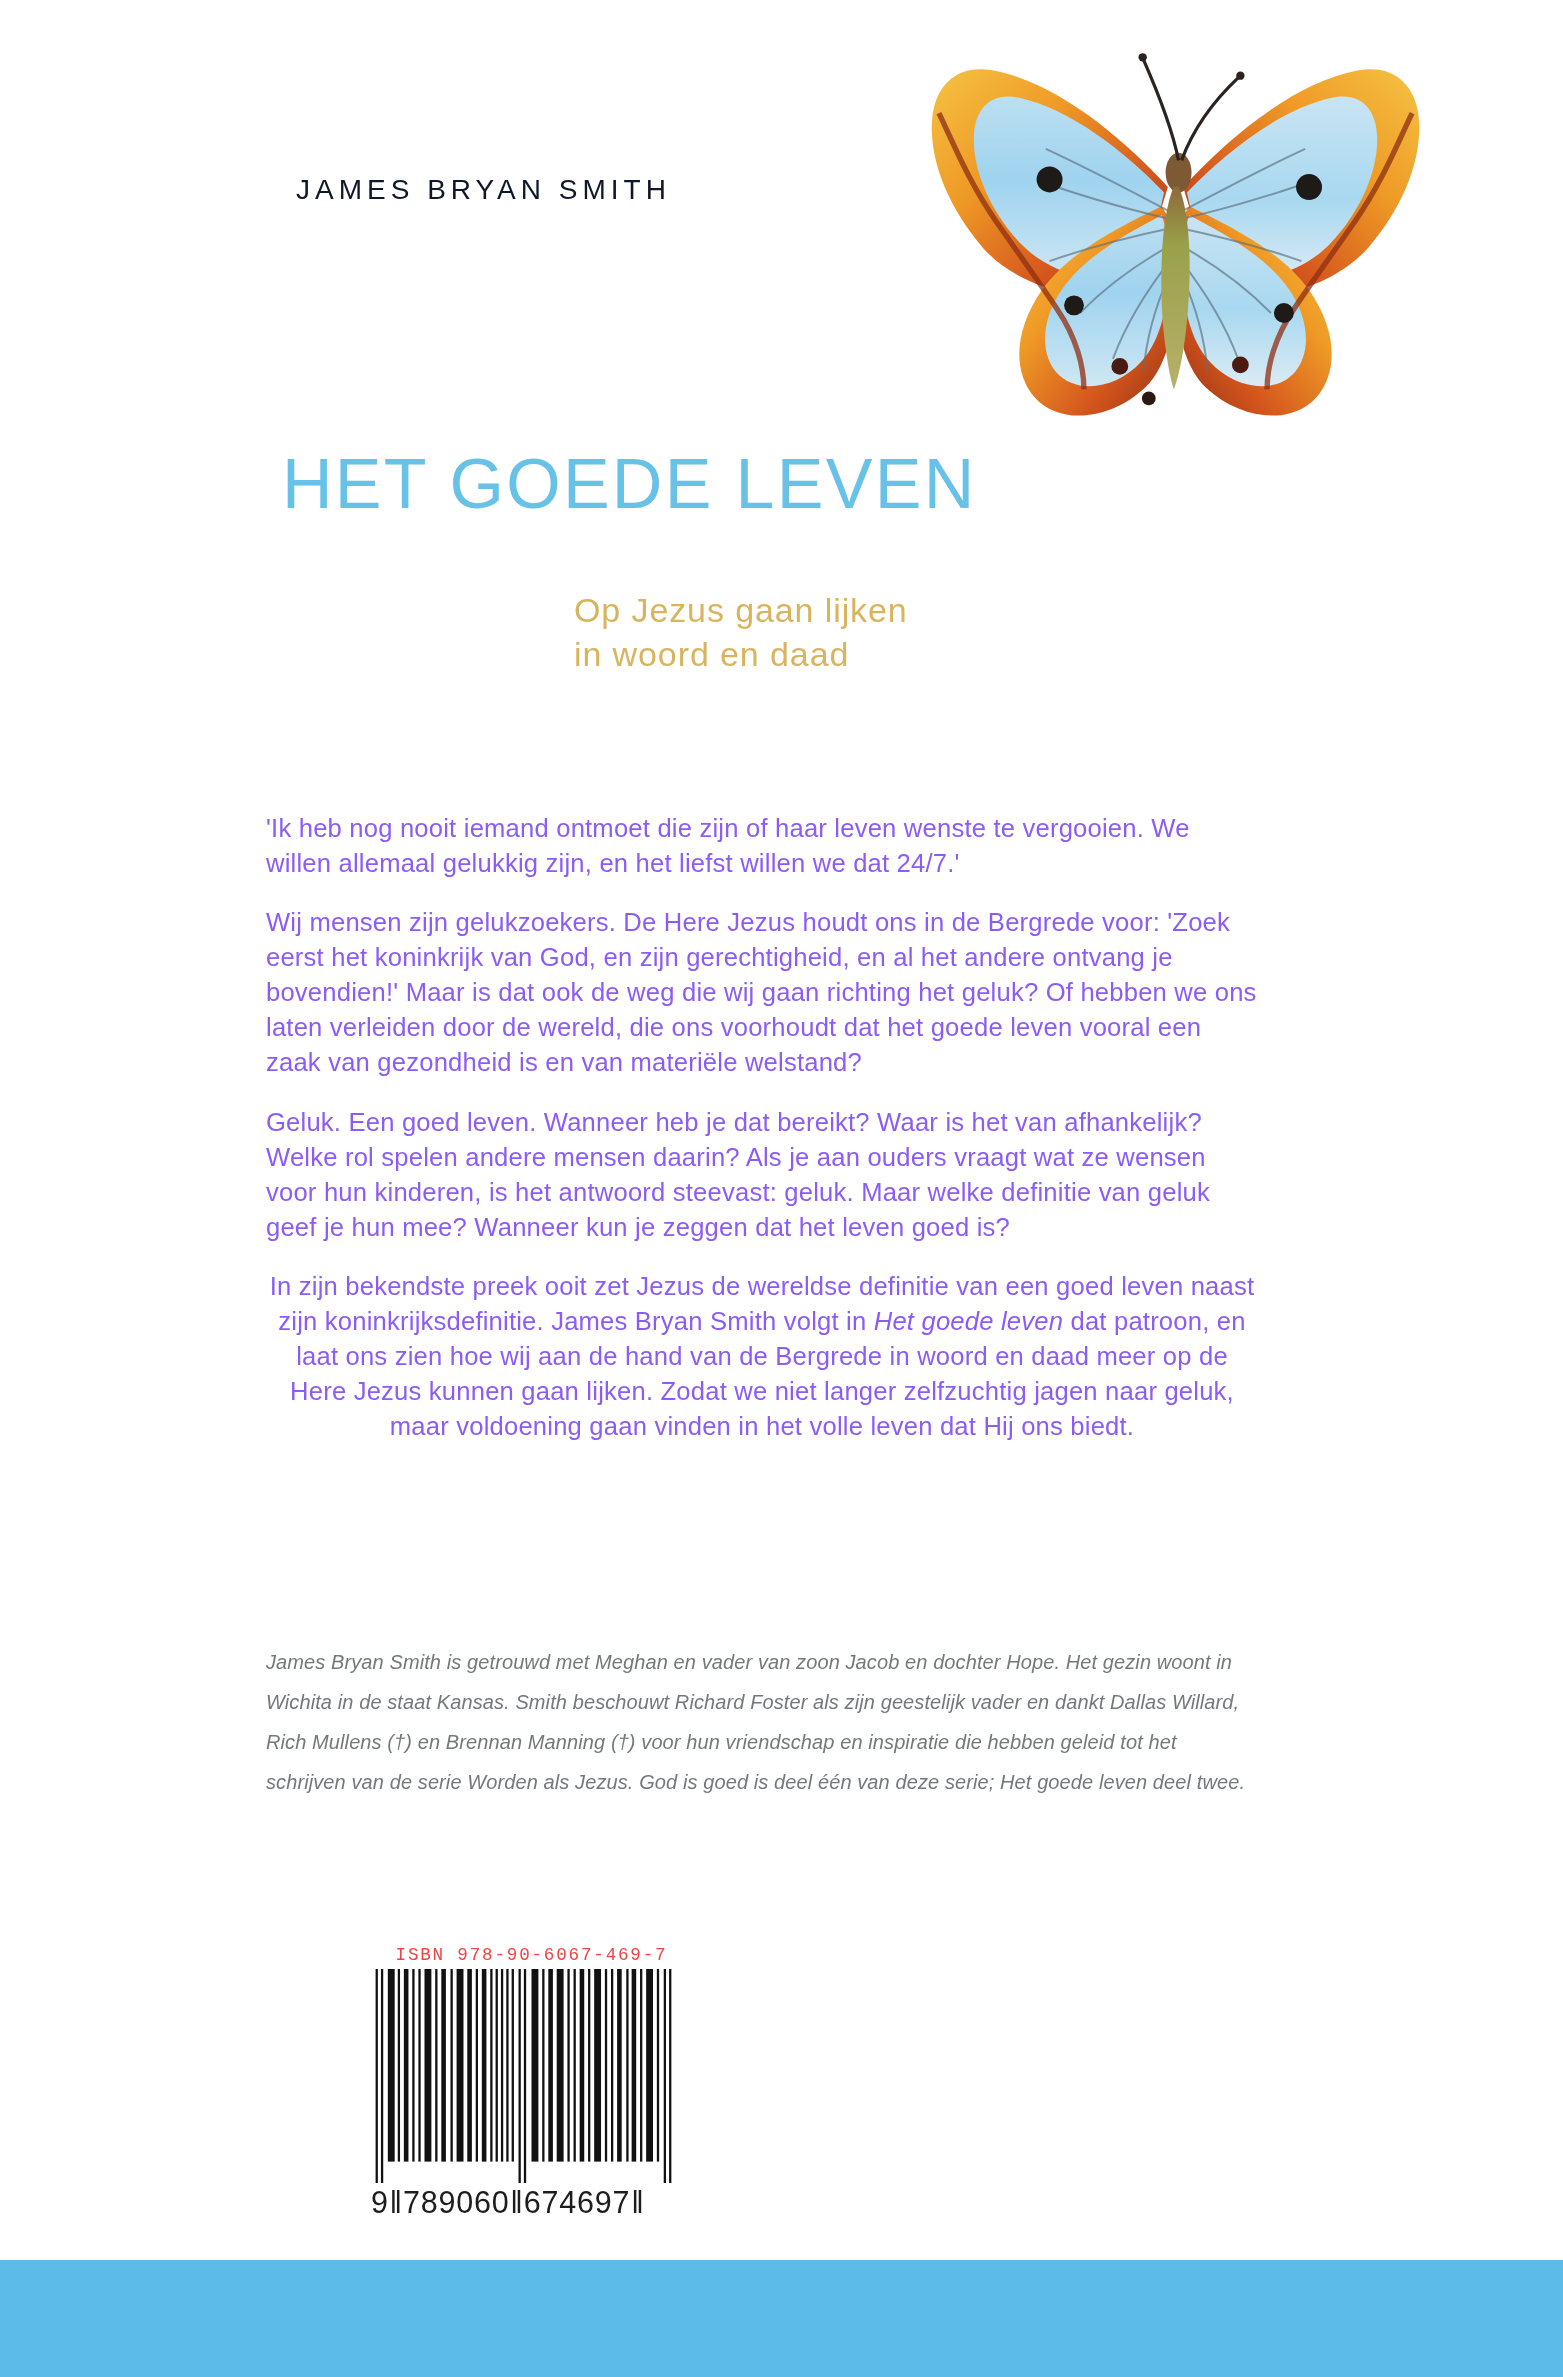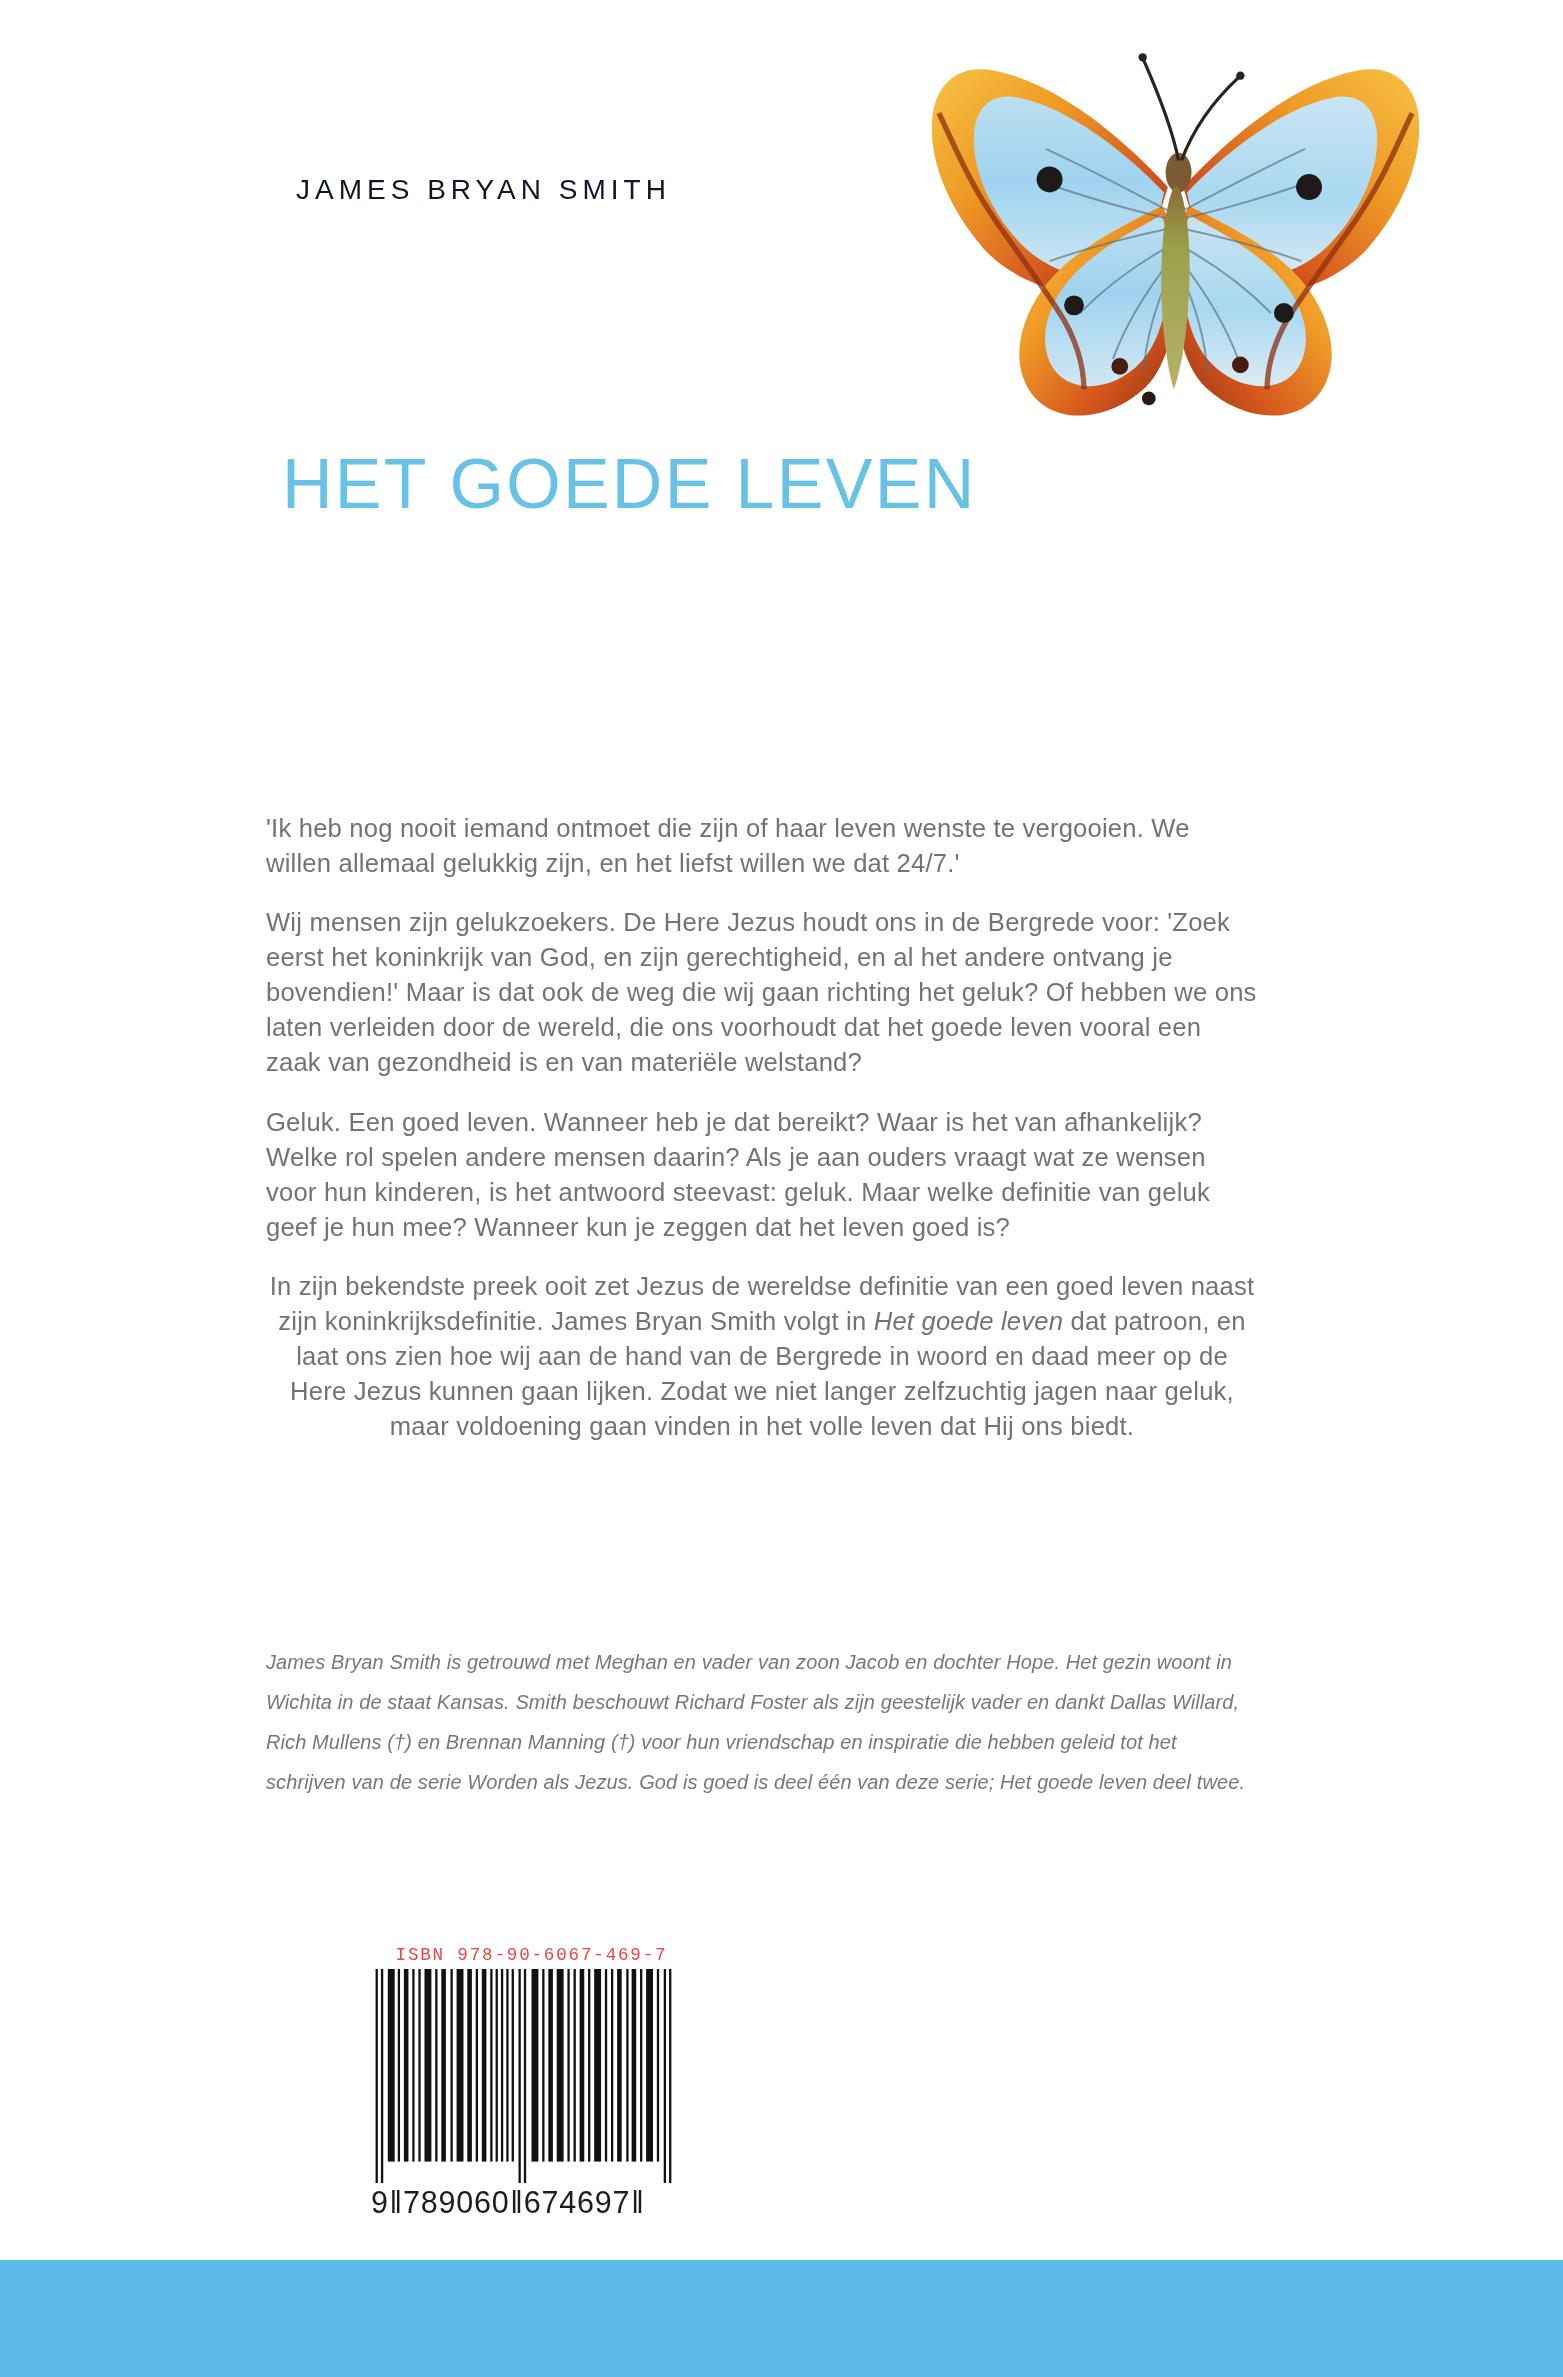--- a/index.html
+++ b/index.html
@@ -71,21 +71,21 @@
   .book-subtitle div { white-space: nowrap; }
 
   
   .blurb {
     position: absolute;
     left: 266px;
     top: 811px;
     width: 992px;
     font-size: 25.6px;
     line-height: 35px;
-    color: #737373;
+    color: #8b5cf6;
     font-weight: 400;
     letter-spacing: 0.2px;
   }
   .blurb p {
     margin: 0 0 24.4px 0;
   }
   .blurb p:last-child { margin-bottom: 0; text-align: center; }
   .blurb em { font-style: italic; }
 
   
@@ -272,20 +272,24 @@
       <path d="M378 180 C392 142 418 104 452 72" stroke="#2b2320" stroke-width="4.2" fill="none"></path>
       <circle cx="327" cy="45" r="5.5" fill="#2b2320"></circle>
       <circle cx="455" cy="69" r="5.5" fill="#2b2320"></circle>
     </svg>
   </div>
 
   <div class="author-name">JAMES BRYAN SMITH</div>
 
   <div class="book-title">HET GOEDE LEVEN</div>
 
+  <div class="book-subtitle">
+    <div>Op Jezus gaan lijken</div>
+    <div>in woord en daad</div>
+  </div>
 
   <div class="blurb">
     <p>'Ik heb nog nooit iemand ontmoet die zijn of haar leven wenste te vergooien. We willen allemaal gelukkig zijn, en het liefst willen we dat 24/7.'</p>
     <p>Wij mensen zijn gelukzoekers. De Here Jezus houdt ons in de Bergrede voor: 'Zoek eerst het koninkrijk van God, en zijn gerechtigheid, en al het andere ontvang je bovendien!' Maar is dat ook de weg die wij gaan richting het geluk? Of hebben we ons laten verleiden door de wereld, die ons voorhoudt dat het goede leven vooral een zaak van gezondheid is en van materiële welstand?</p>
     <p>Geluk. Een goed leven. Wanneer heb je dat bereikt? Waar is het van afhankelijk? Welke rol spelen andere mensen daarin? Als je aan ouders vraagt wat ze wensen voor hun kinderen, is het antwoord steevast: geluk. Maar welke definitie van geluk geef je hun mee? Wanneer kun je zeggen dat het leven goed is?</p>
     <p><span>In zijn bekendste preek ooit zet Jezus de wereldse definitie van een goed leven naast zijn koninkrijksdefinitie. James Bryan Smith volgt in </span><em>Het goede leven</em><span> dat patroon, en laat ons zien hoe wij aan de hand van de Bergrede in woord en daad meer op de Here Jezus kunnen gaan lijken. Zodat we niet langer zelfzuchtig jagen naar geluk, maar voldoening gaan vinden in het volle leven dat Hij ons biedt.</span></p>
   </div>
 
   <div class="bio">James Bryan Smith is getrouwd met Meghan en vader van zoon Jacob en dochter Hope. Het gezin woont in Wichita in de staat Kansas. Smith beschouwt Richard Foster als zijn geestelijk vader en dankt Dallas Willard, Rich Mullens (†) en Brennan Manning (†) voor hun vriendschap en inspiratie die hebben geleid tot het schrijven van de serie Worden als Jezus. God is goed is deel één van deze serie; Het goede leven deel twee.</div>
 

